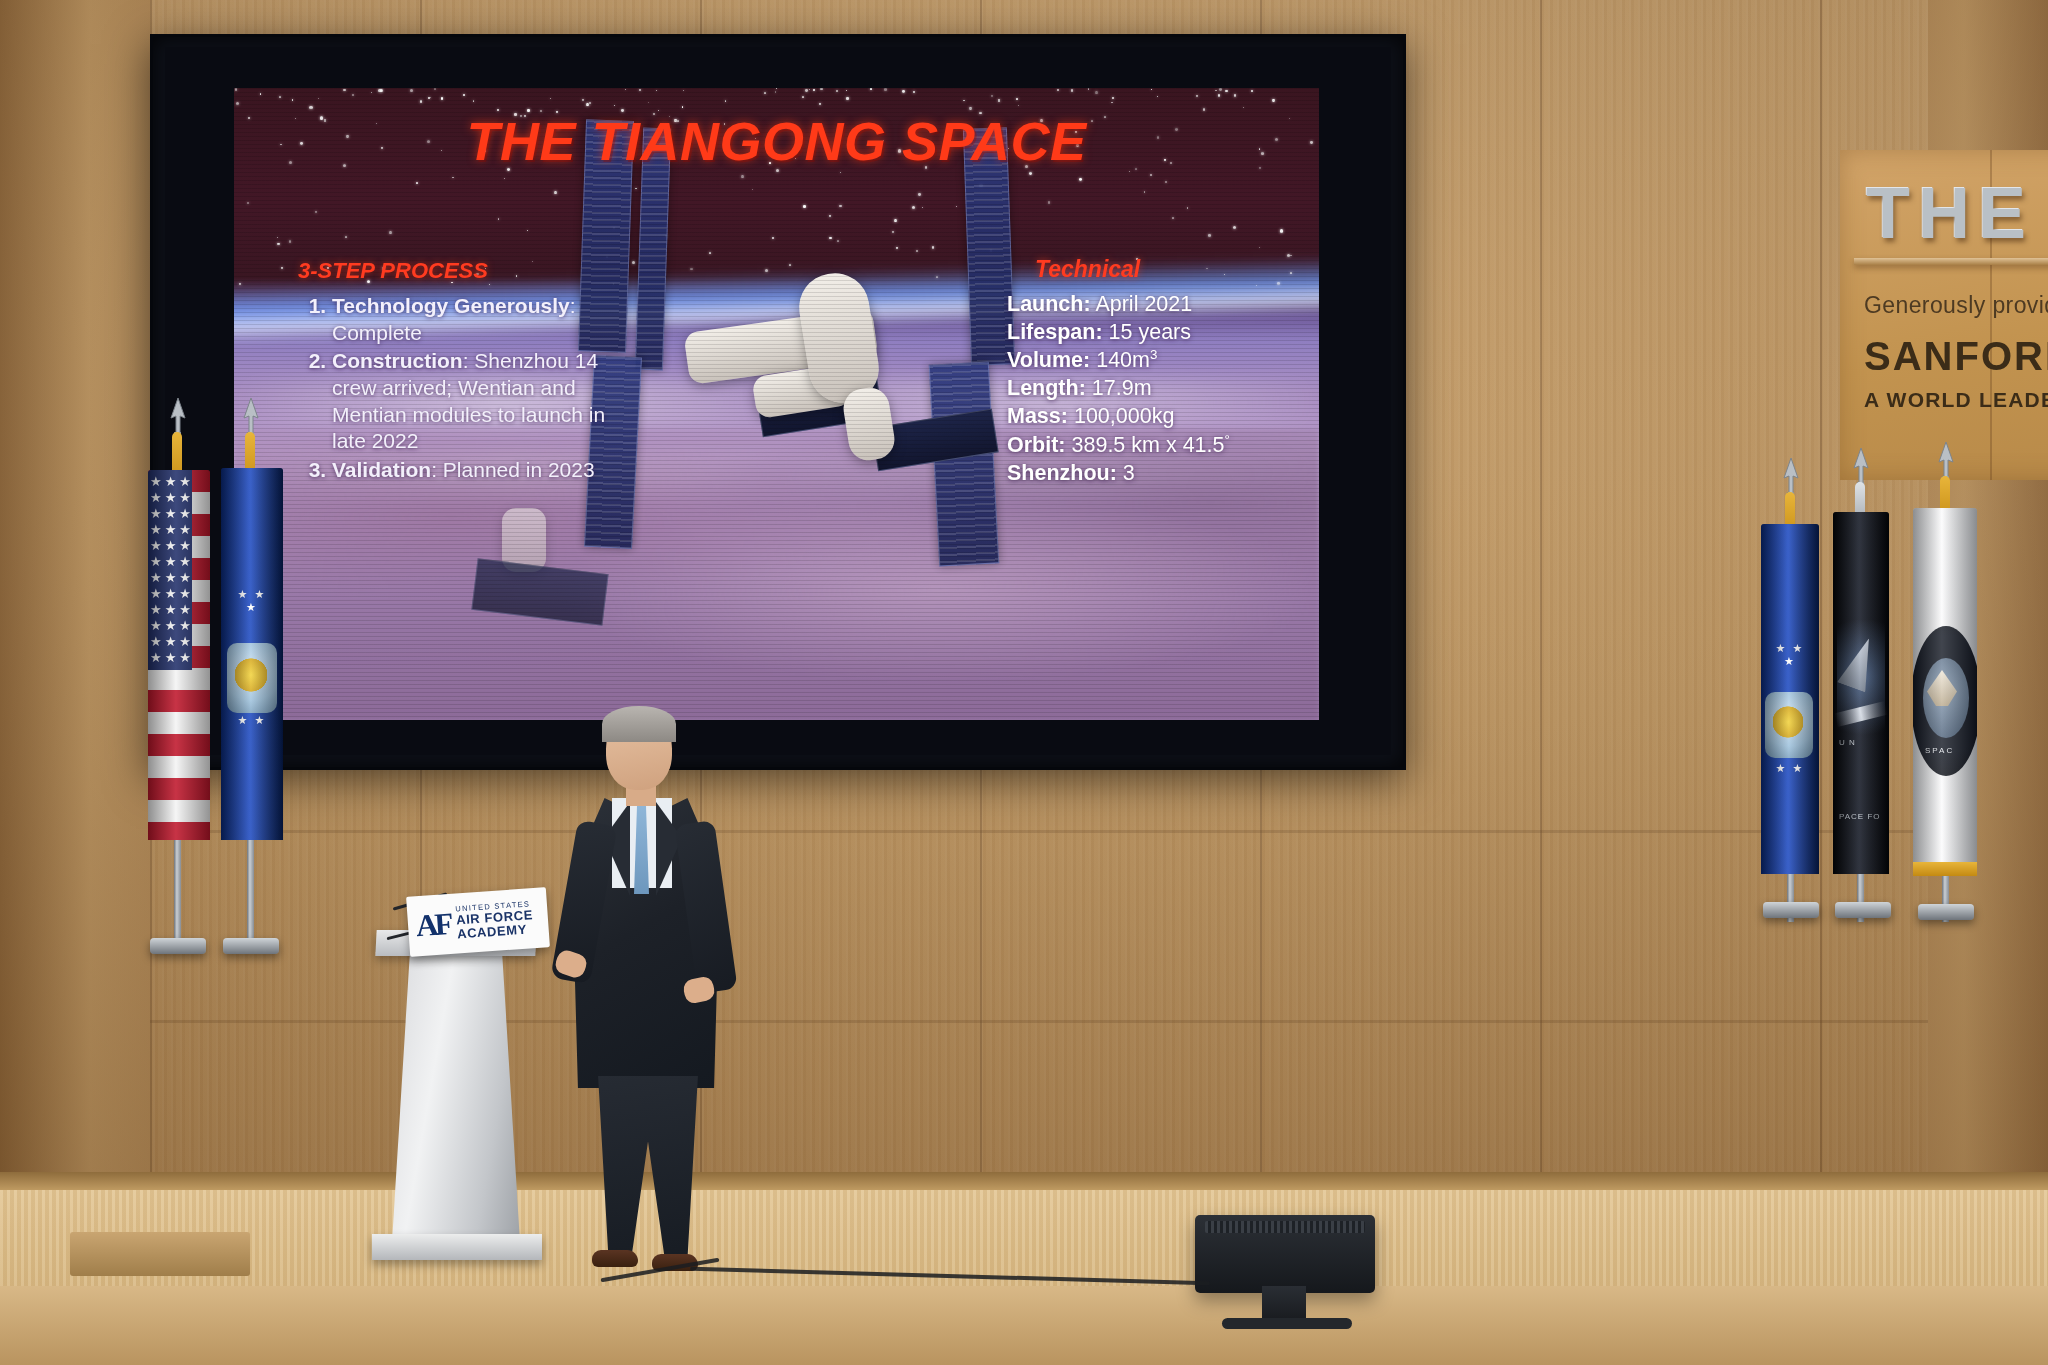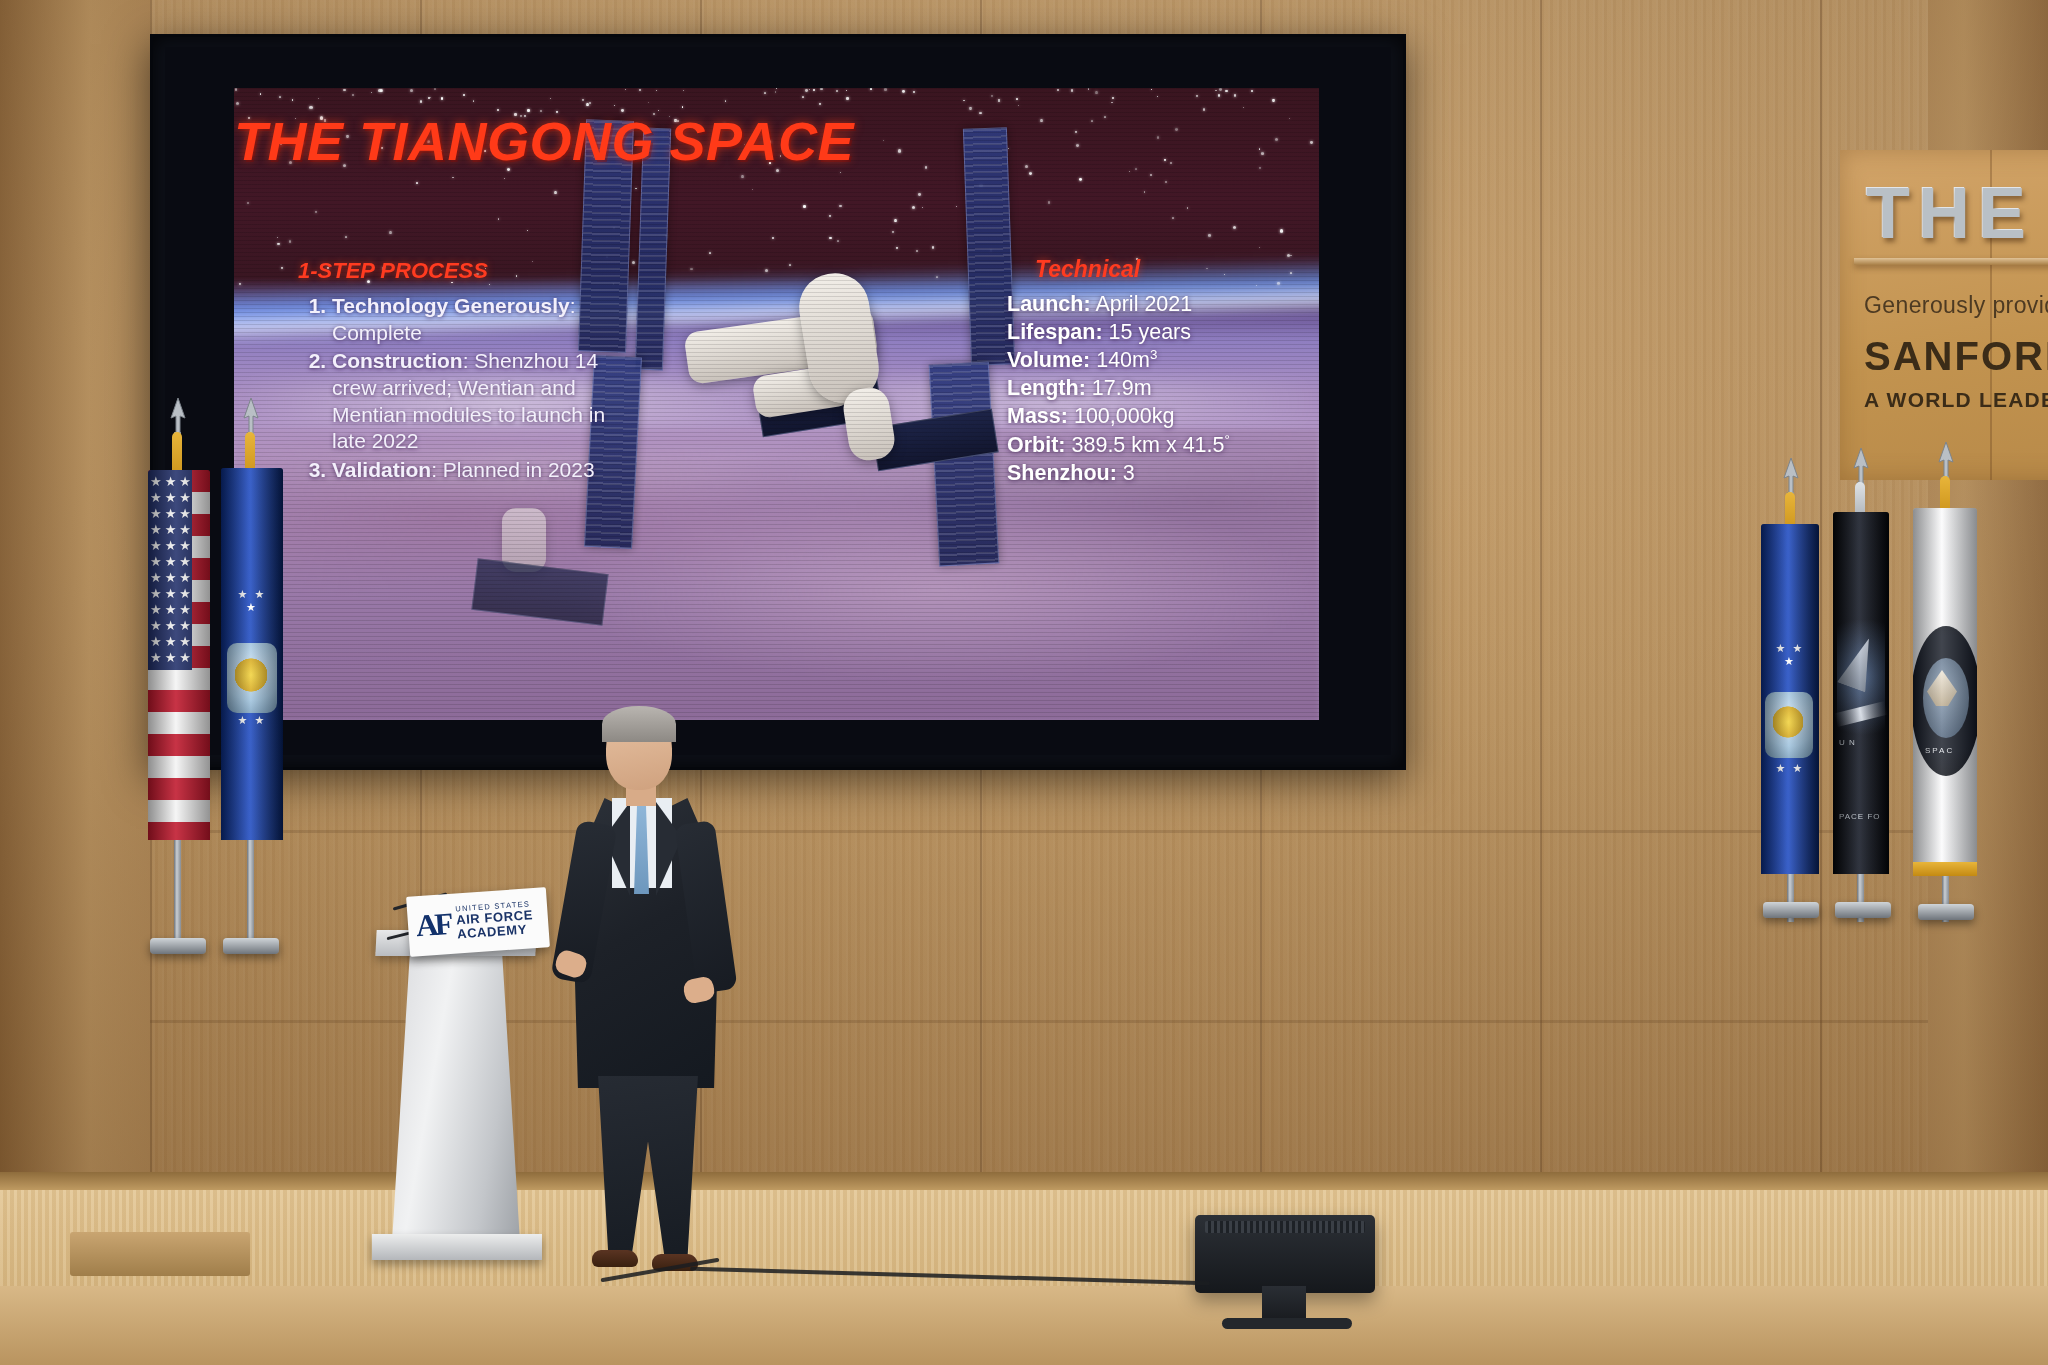--- a/index.html
+++ b/index.html
@@ -66,21 +66,21 @@
     border:1px solid rgba(200,210,255,.35);opacity:.92;
     box-shadow:0 0 10px rgba(0,0,0,.4);}
   .panelArr::after{content:"";position:absolute;inset:0;
     background:repeating-linear-gradient(180deg,rgba(255,255,255,.14) 0 2px,transparent 2px 7px);}
   .module{position:absolute;background:linear-gradient(180deg,#f2eee8,#c9c2bb);
     border-radius:14px;box-shadow:0 3px 12px rgba(0,0,0,.35);}
   .darkpanel{position:absolute;background:linear-gradient(180deg,#1d2448,#12162f);
     border:1px solid rgba(180,190,230,.28);}
 
   
-  .s-title{position:absolute;left:0;right:0;top:26px;text-align:left;
+  .s-title{position:absolute;left:0;right:0;top:26px;text-align:center;
     font-weight:bold;font-style:italic;font-size:54px;line-height:1.02;
     color:#ff3a18;letter-spacing:.5px;
     text-shadow:0 0 10px rgba(255,60,20,.6),2px 2px 0 rgba(120,0,0,.35);}
   .s-title .ln{display:block;}
 
   .hdr-red{font-weight:bold;font-style:italic;color:#ff3b20;
     text-shadow:0 0 7px rgba(255,60,20,.55);}
 
   .left-block{position:absolute;left:58px;top:170px;width:320px;color:#fff;}
   .left-block .hdr-red{font-size:22px;display:block;margin-bottom:9px;padding-left:6px;}
@@ -461,21 +461,21 @@
       <div class="darkpanel" style="left:240px;top:478px;width:130px;height:50px;transform:rotate(7deg);opacity:.7"></div>
     </div>
 
     <div class="scanlines"></div>
 
     <div class="s-title">
       <span class="ln">THE TIANGONG SPACE</span>
     </div>
 
     <div class="left-block">
-      <span class="hdr-red">1-STEP PROCESS</span>
+      <span class="hdr-red">3-STEP PROCESS</span>
       <ol class="steps">
         <li>
           <span class="bld">Technology Generously</span><span>: Complete</span>
         </li>
         <li>
           <span class="bld">Construction</span><span>: Shenzhou 14 crew arrived; Wentian and Mentian modules to launch in late 2022</span>
         </li>
         <li>
           <span class="bld">Validation</span><span>: Planned in 2023</span>
         </li>

